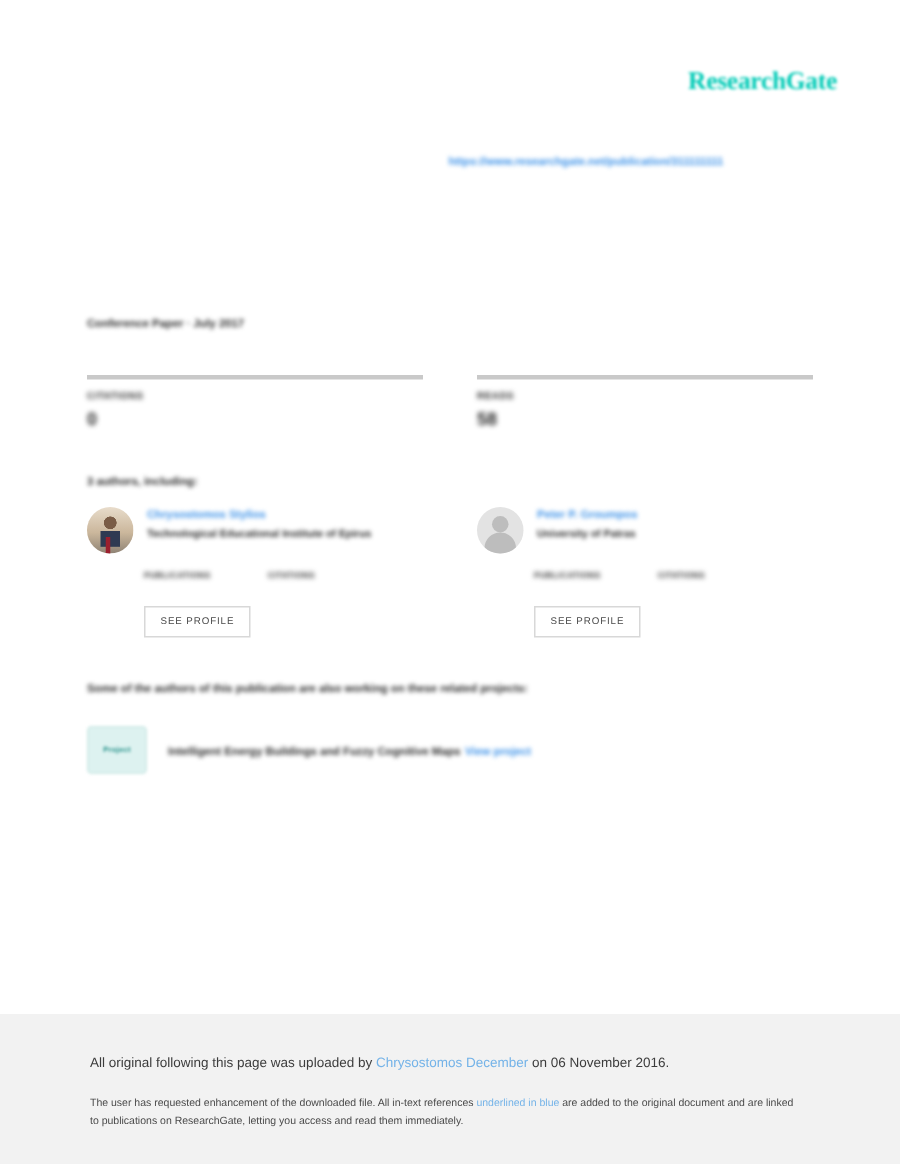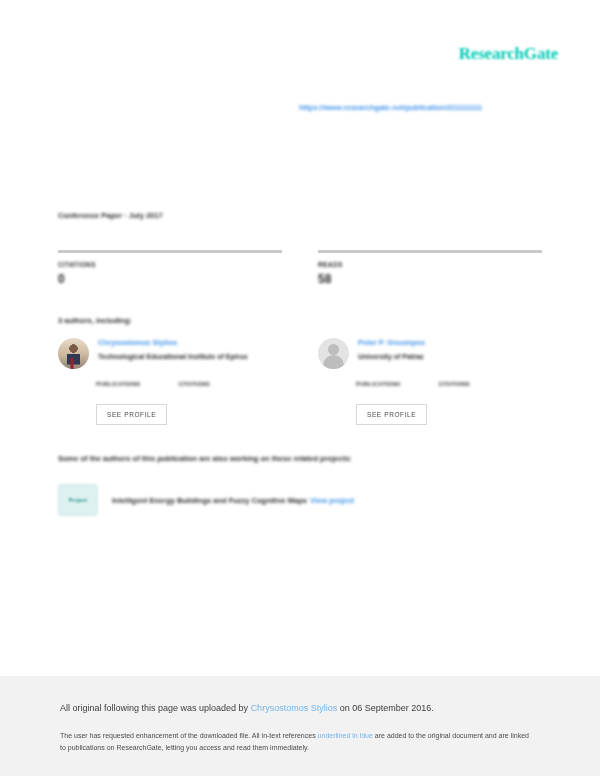--- a/index.html
+++ b/index.html
@@ -343,20 +343,20 @@
 
   <div class="project-row">
     <div class="project-icon blur-sm">Project</div>
     <div class="project-text blur-md">
       <span>Intelligent Energy Buildings and Fuzzy Cognitive Maps</span><span class="project-link">View project</span>
     </div>
   </div>
 
   <div class="footer">
     <div class="footer-main">
-      <span>All original following this page was uploaded by </span><span class="footer-link">Chrysostomos Stylios</span><span> on 06 September 2016.</span>
+      <span>All original following this page was uploaded by </span><span class="footer-link">Chrysostomos December</span><span> on 06 November 2016.</span>
     </div>
     <div class="footer-sub">
       <span>The user has requested enhancement of the downloaded file. All in-text references </span><span class="footer-sub-link">underlined in blue</span><span> are added to the original document and are linked to publications on ResearchGate, letting you access and read them immediately.</span>
     </div>
   </div>
 
 </div>
 
 </body></html>

